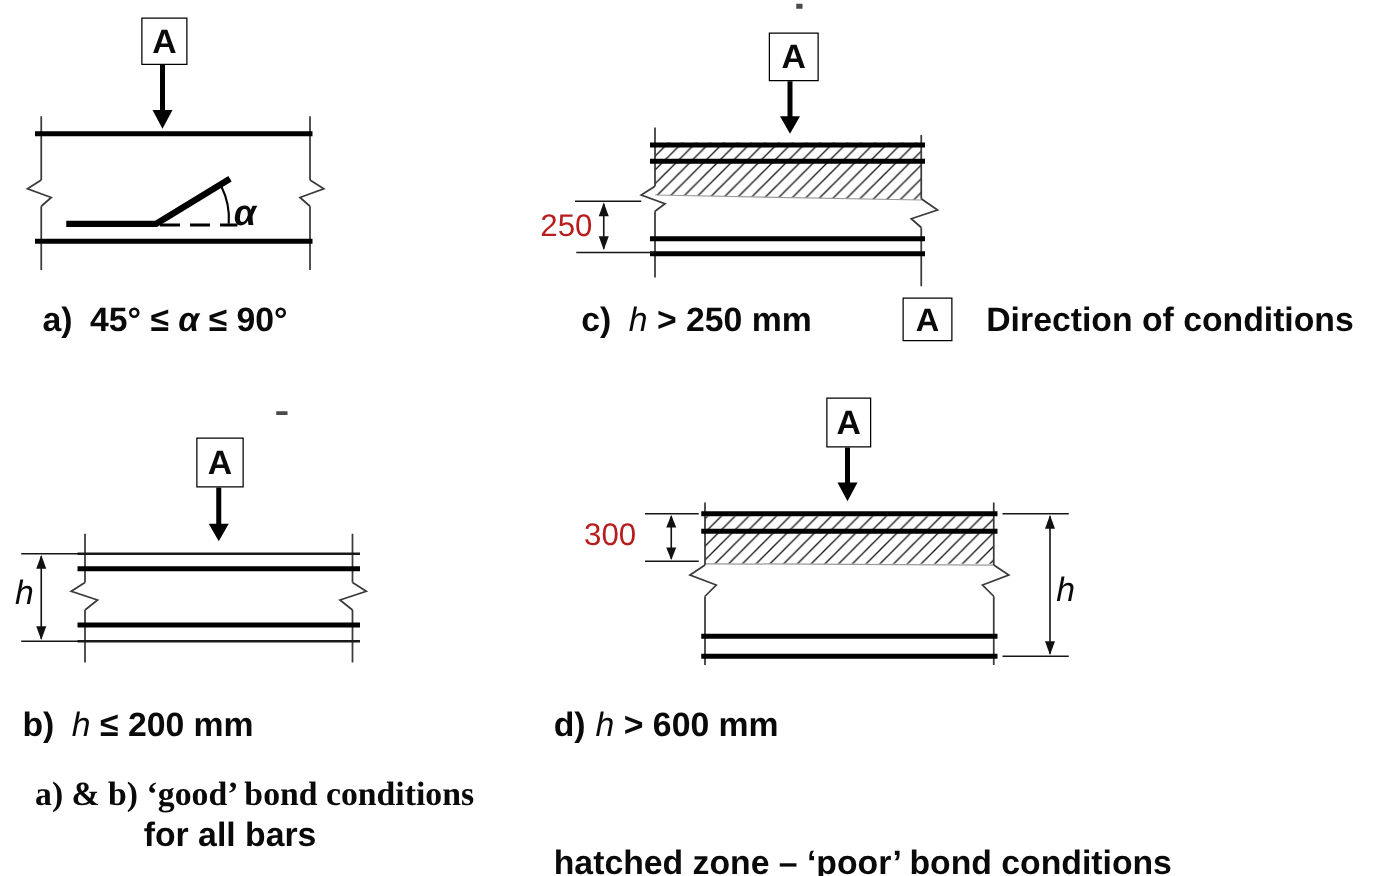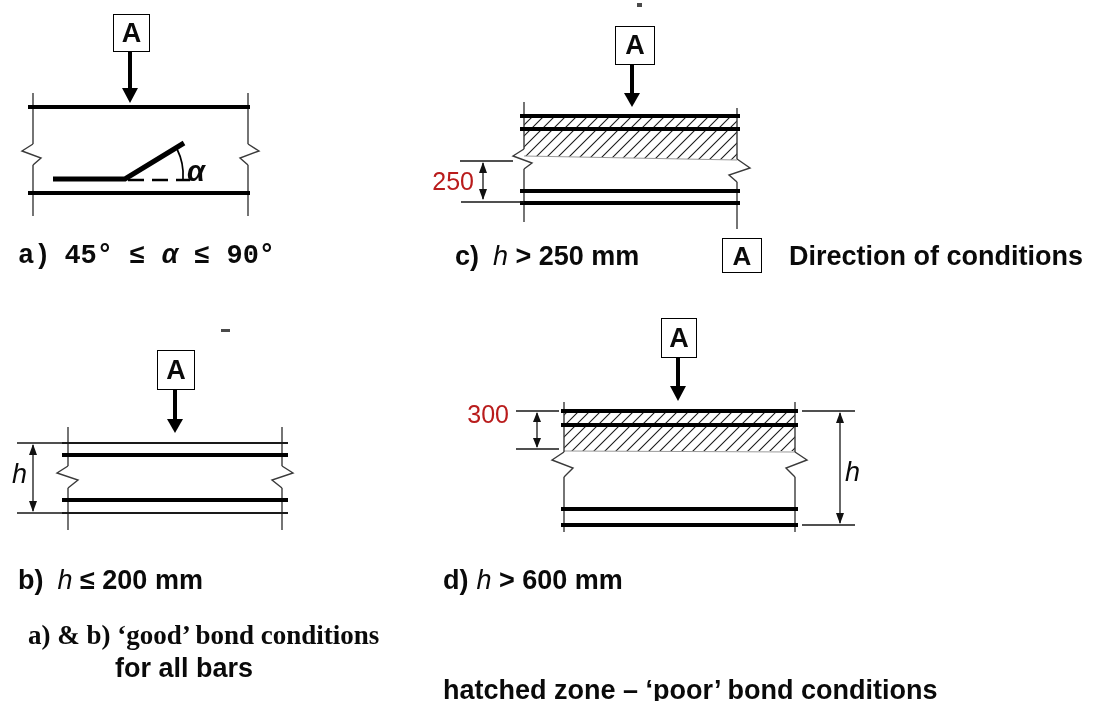--- a/index.html
+++ b/index.html
@@ -167,28 +167,28 @@
     </div>
   <div class="marker-box" style="left:661px;top:318px;width:34px;height:38px;">
       <span>A</span>
     </div>
   <div class="marker-box" style="left:722px;top:238px;width:38px;height:33px;font-size:26px;">
       <span>A</span>
     </div>
 
   <div class="alpha-label" style="left:187px;top:155px;">α</div>
   <div class="dimtext" style="left:428px;top:167px;width:46px;">250</div>
-  <div class="dimtext" style="left:463px;top:400px;width:46px;">300</div>
+  <div class="dimtext" style="left:463px;top:414px;width:46px;">300</div>
   <div class="hlabel" style="left:12px;top:459px;">h</div>
   <div class="hlabel" style="left:845px;top:457px;">h</div>
 
-  <div class="cap" style="left:18px;top:241px;font-family:Liberation Mono, monospace;">
+  <div class="cap" style="left:34px;top:241px;">
     <span class="lbl">a)</span><span>45° ≤ </span><span class="alpha-sym">α</span><span> ≤ 90°</span>
   </div>
-  <div class="cap" style="left:455px;top:241px;">
+  <div class="cap" style="left:465px;top:241px;">
     <span class="lbl">c)</span><span class="sym">h</span><span> &gt; 250 mm</span>
   </div>
   <div class="cap" style="left:789px;top:241px;">Direction of conditions</div>
   <div class="cap" style="left:18px;top:565px;">
     <span class="lbl">b)</span><span class="sym">h</span><span> ≤ 200 mm</span>
   </div>
   <div class="cap" style="left:443px;top:565px;">
     <span class="lbl lbl-tight">d)</span><span class="sym">h</span><span> &gt; 600 mm</span>
   </div>
 

